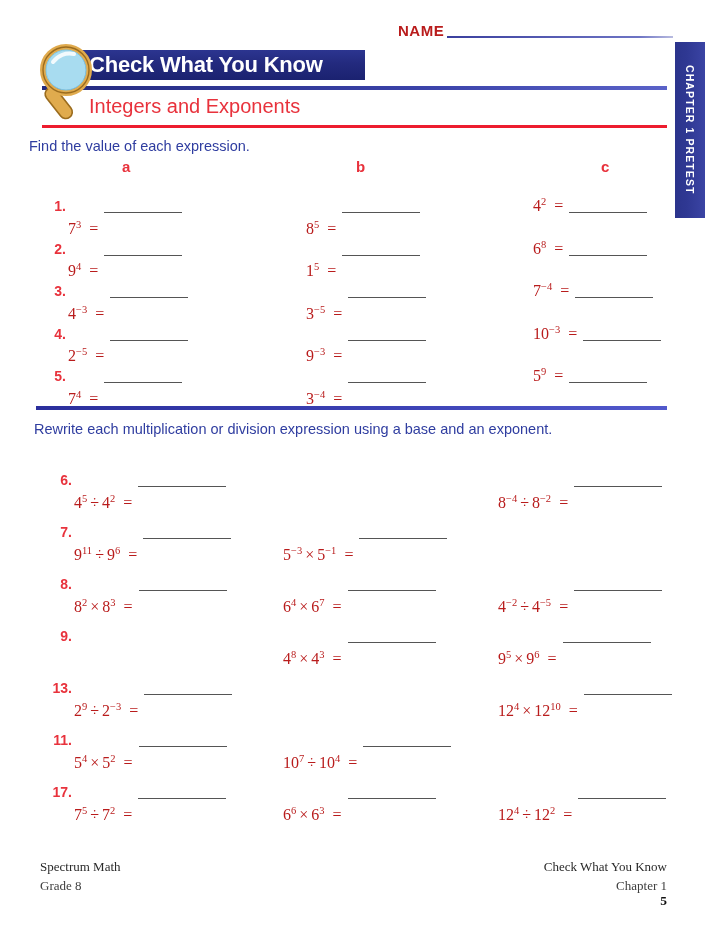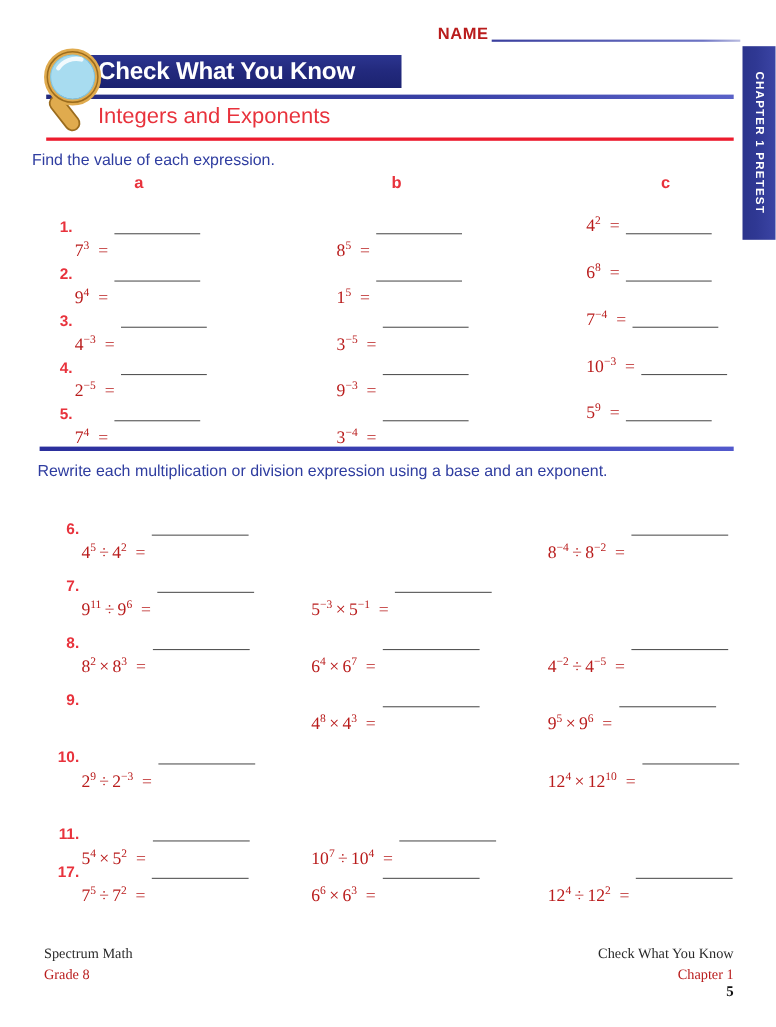--- a/index.html
+++ b/index.html
@@ -201,21 +201,21 @@
     font-family: "Liberation Serif", serif;
   }
   #footer-right {
     position: absolute;
     right: 38px; top: 858px;
     text-align: right;
     line-height: 1.45;
     font-family: "Liberation Serif", serif;
   }
   .f-dark { font-size: 13px; color: #2a2a2a; display: block; }
-  .f-red  { font-size: 13px; color: #b91c1c; display: block; }
+  .f-red  { font-size: 13px; color: #404040; display: block; }
   #page-number {
     position: absolute;
     right: 38px; top: 893px;
     font-size: 13.5px;
     font-weight: bold;
     color: #111111;
     font-family: "Liberation Serif", serif;
   }
 </style>
 </head>
@@ -380,31 +380,31 @@
       <div class="cell cb">
         <span class="expr">4<sup>8</sup><span class="op">×</span>4<sup>3</sup><span class="eq"> =</span></span>
         <span class="answer-line" style="width: 88px;"></span>
       </div>
       <div class="cell cc">
         <span class="expr">9<sup>5</sup><span class="op">×</span>9<sup>6</sup><span class="eq"> =</span></span>
         <span class="answer-line" style="width: 88px;"></span>
       </div>
     </div>
     <div class="prob-row s2" style="top: 678px;">
-      <div class="prob-num num">10.</div>
+      <div class="prob-num num">13.</div>
       <div class="cell ca">
         <span class="expr">2<sup>9</sup><span class="op">÷</span>2<sup>−3</sup><span class="eq"> =</span></span>
         <span class="answer-line" style="width: 88px;"></span>
       </div>
       <div class="cell cc">
         <span class="expr">12<sup>4</sup><span class="op">×</span>12<sup>10</sup><span class="eq"> =</span></span>
         <span class="answer-line" style="width: 88px;"></span>
       </div>
     </div>
-    <div class="prob-row s2" style="top: 748px;">
+    <div class="prob-row s2" style="top: 730px;">
       <div class="prob-num num">11.</div>
       <div class="cell ca">
         <span class="expr">5<sup>4</sup><span class="op">×</span>5<sup>2</sup><span class="eq"> =</span></span>
         <span class="answer-line" style="width: 88px;"></span>
       </div>
       <div class="cell cb">
         <span class="expr">10<sup>7</sup><span class="op">÷</span>10<sup>4</sup><span class="eq"> =</span></span>
         <span class="answer-line" style="width: 88px;"></span>
       </div>
     </div>

